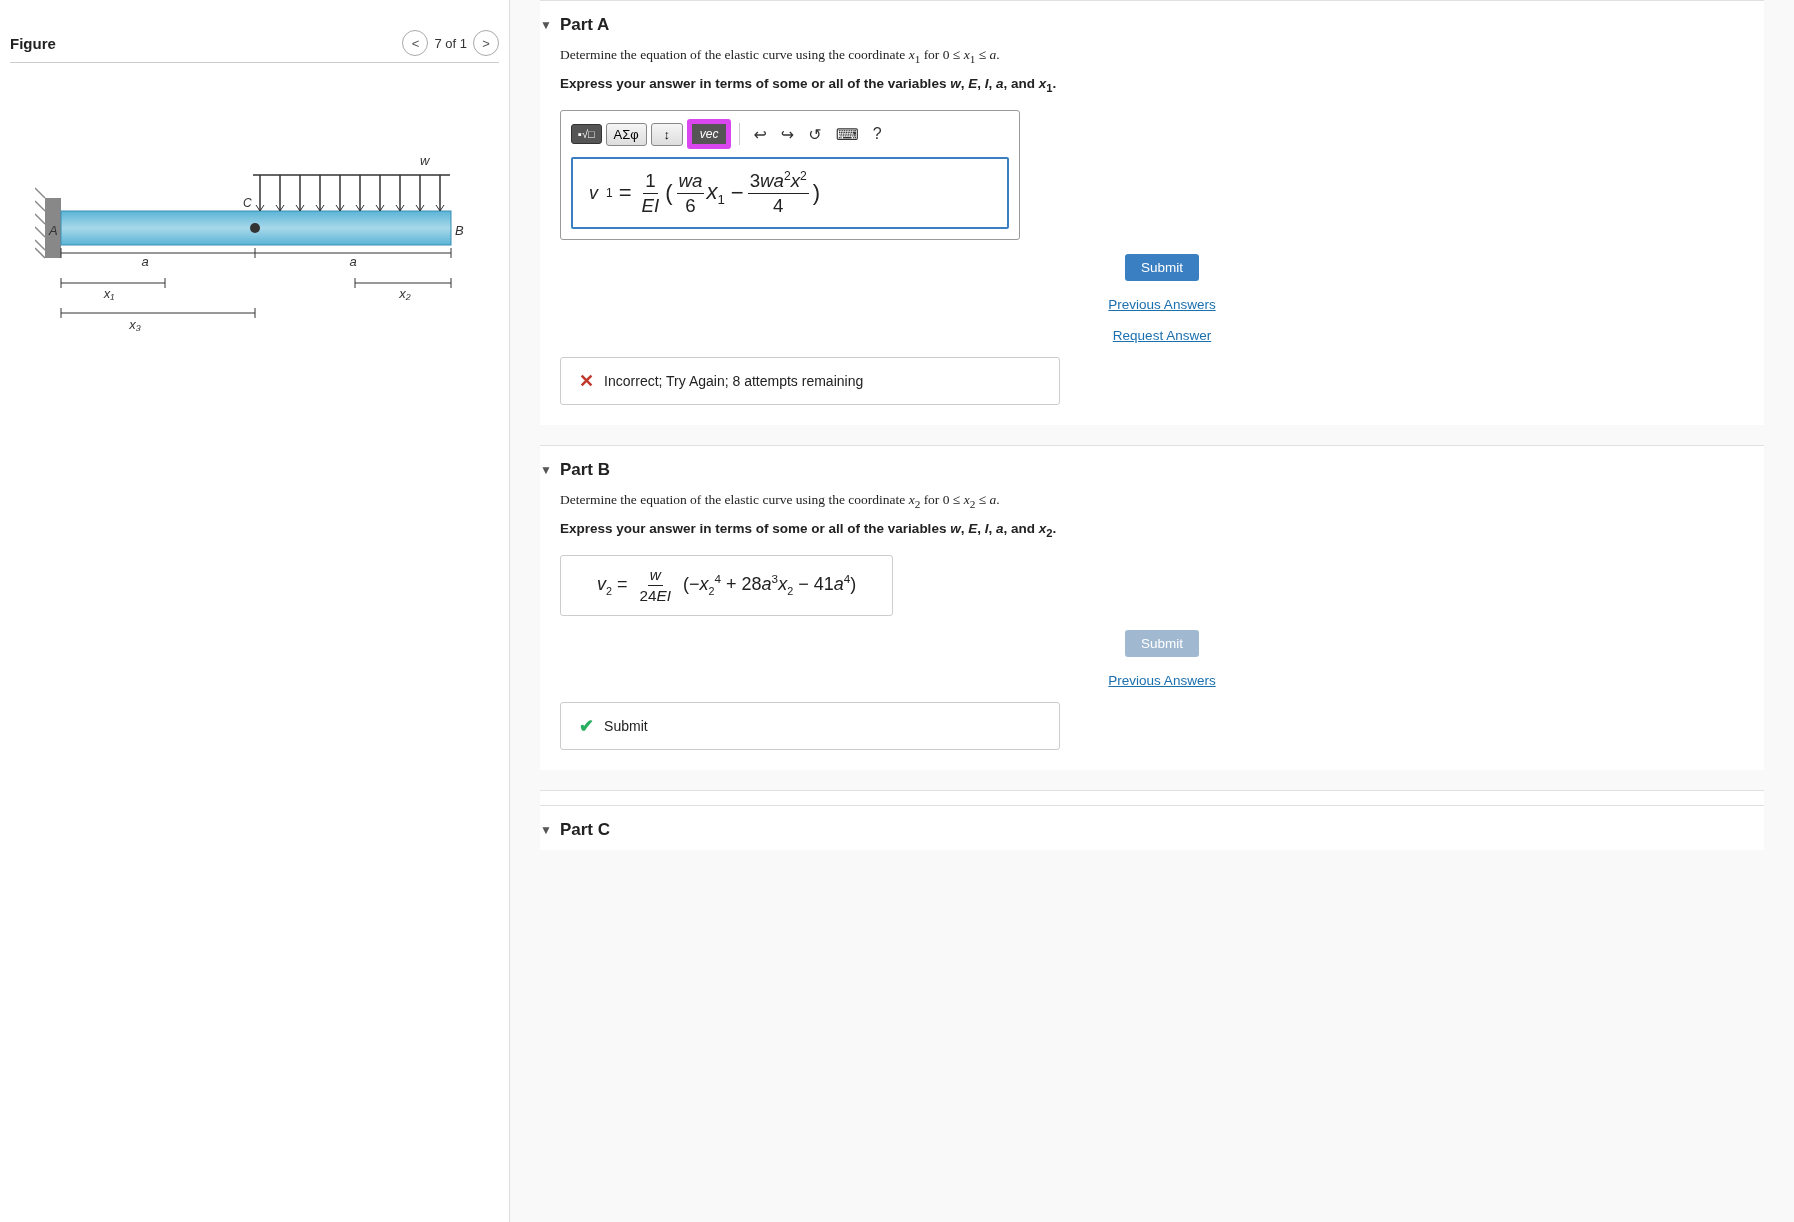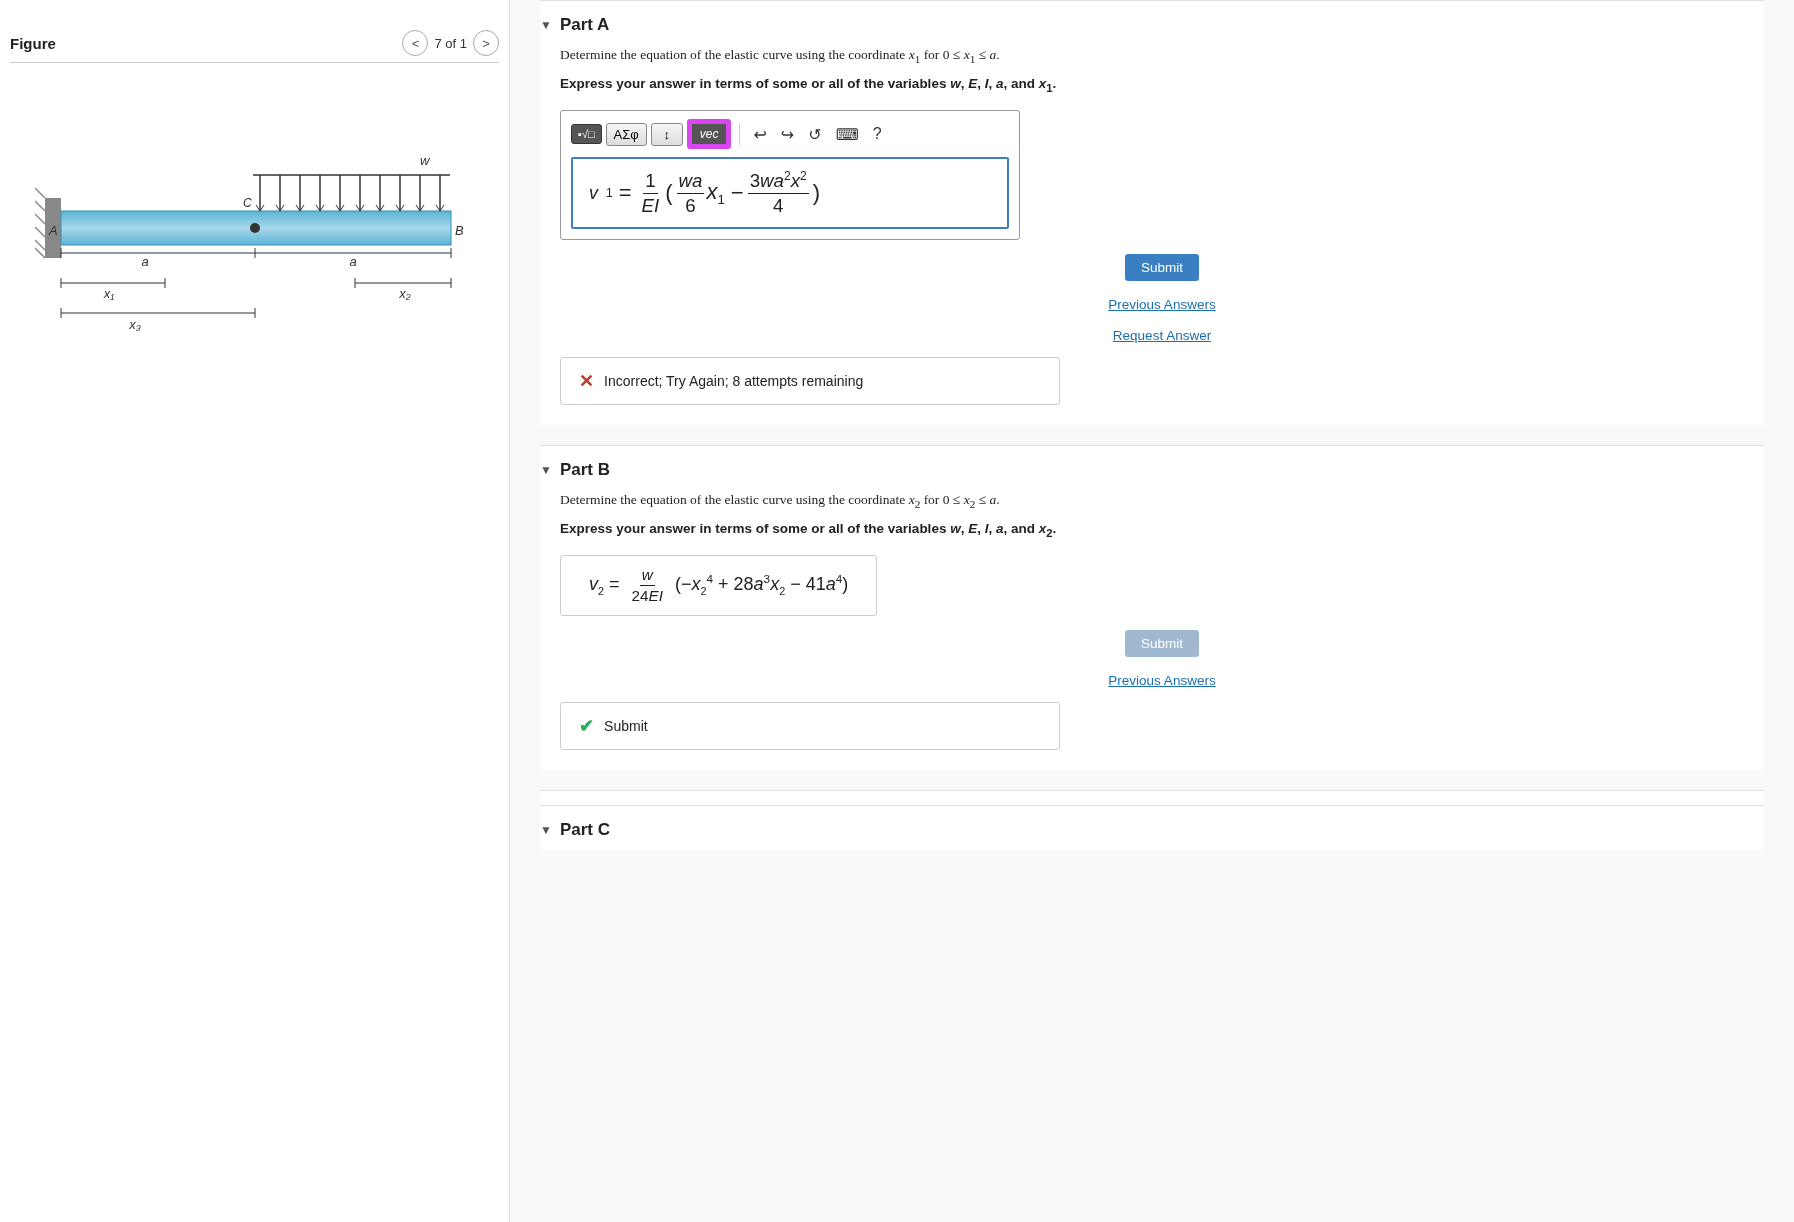--- a/index.html
+++ b/index.html
@@ -263,21 +263,21 @@
     .status-icon-check {
       color: #27ae60;
       font-size: 18px;
       font-weight: bold;
     }
 
     
     .formula-display {
       border: 1px solid #ccc;
       border-radius: 3px;
-      padding: 10px 28px;
+      padding: 10px 36px;
       font-size: 18px;
       background: #fff;
       display: inline-block;
       margin-bottom: 14px;
     }
 
     
     .math-frac {
       display: inline-flex;
       flex-direction: column;

